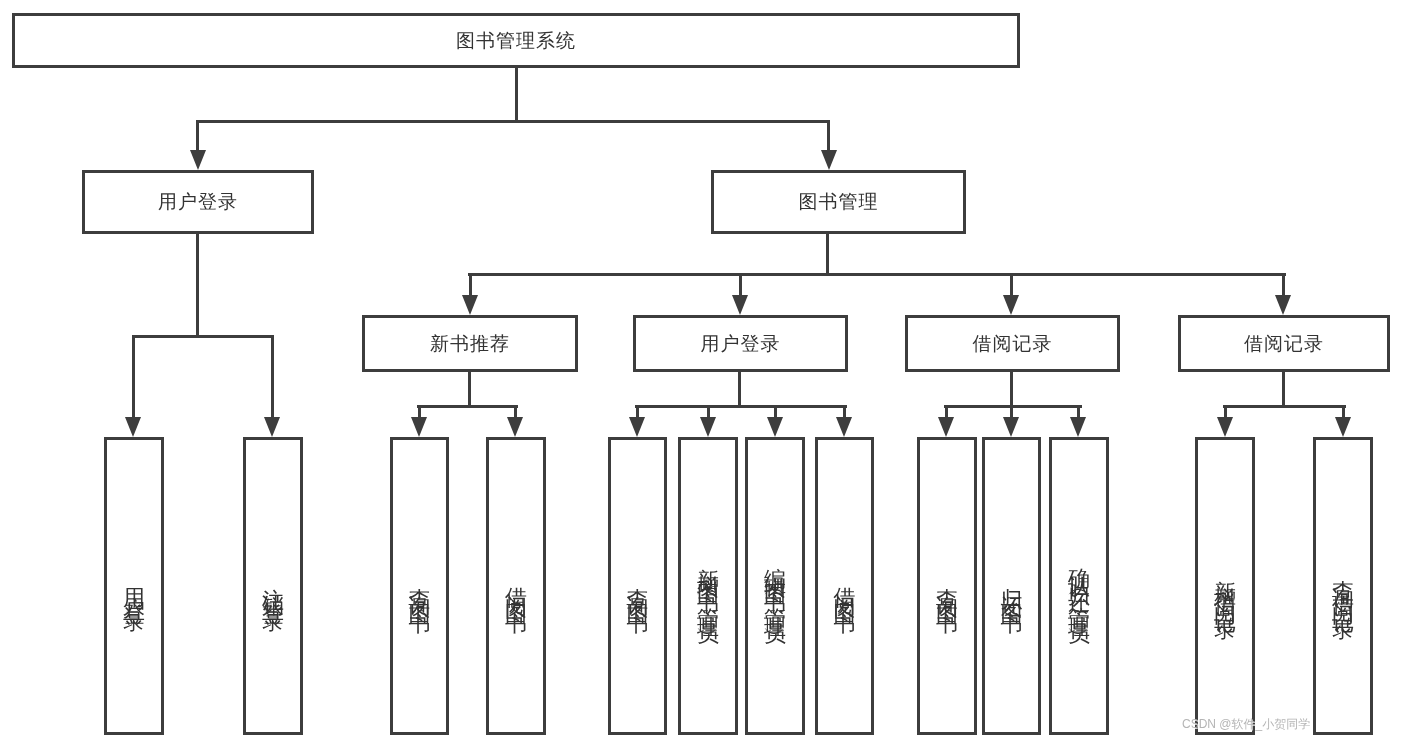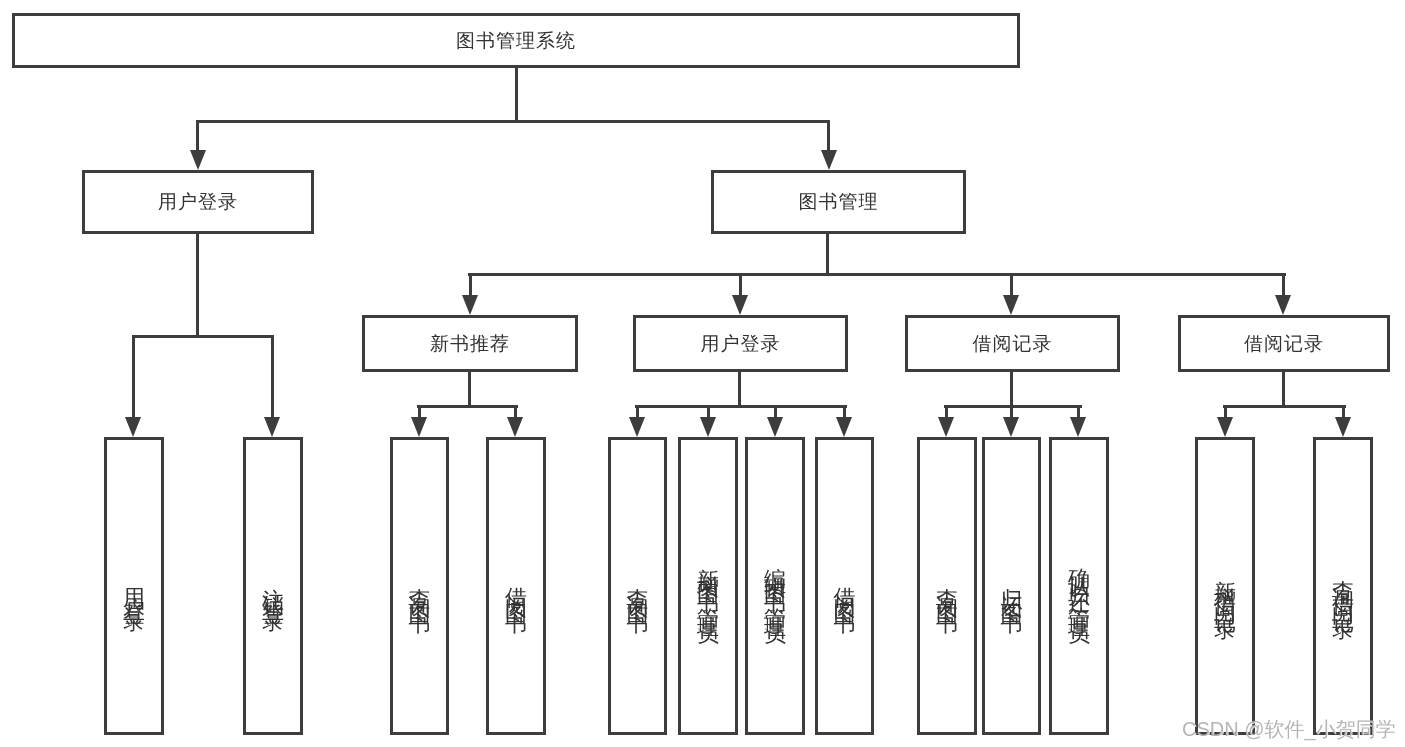--- a/index.html
+++ b/index.html
@@ -24,21 +24,21 @@
     font-size:22px;letter-spacing:8px;color:var(--text);line-height:1;
   }
   .line{position:absolute;background:var(--line);}
   .arrow{
     position:absolute;width:0;height:0;
     border-left:8px solid transparent;border-right:8px solid transparent;
     border-top:20px solid var(--line);
   }
   .watermark{
     position:absolute;left:1182px;top:716px;width:216px;
-    font-size:20px;color:var(--watermark);white-space:nowrap;z-index:5;
+    font-size:12px;color:var(--watermark);white-space:nowrap;z-index:5;
     text-shadow:1px 1px 0 rgba(255,255,255,0.85);
   }
 </style>
 </head>
 <body>
 
 <div id="stage">
 
   <div class="box" style="left:12px;top:13px;width:1008px;height:55px;">
     <span class="hlabel">图书管理系统</span>

